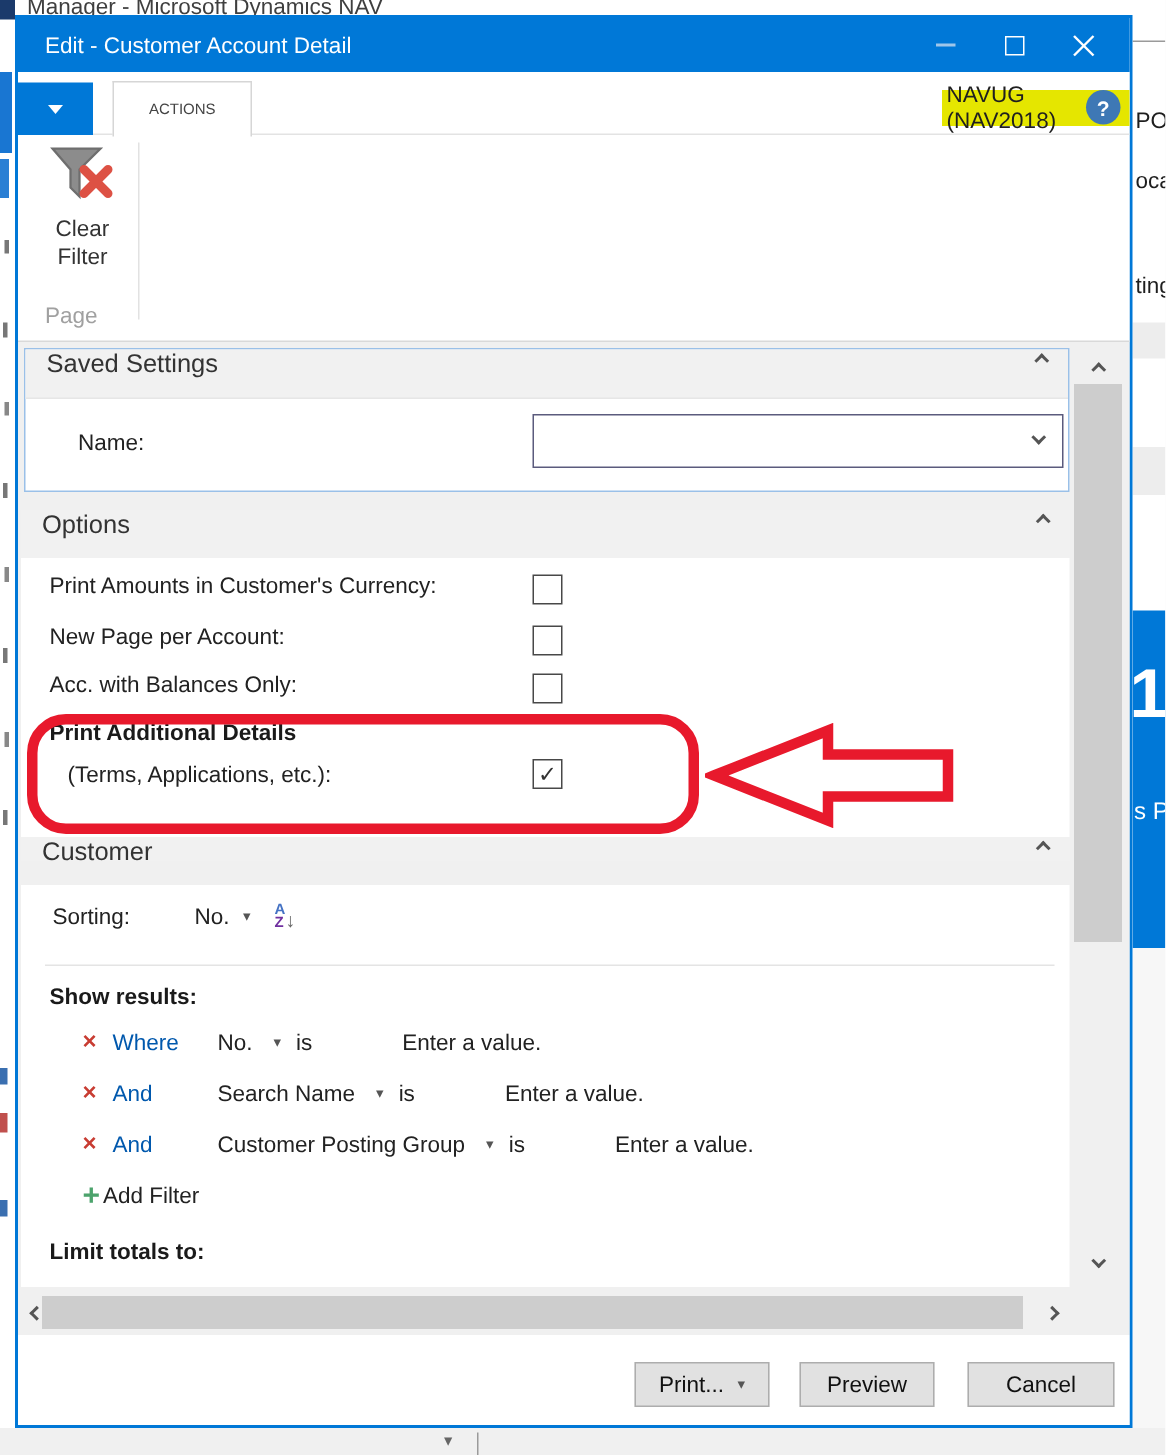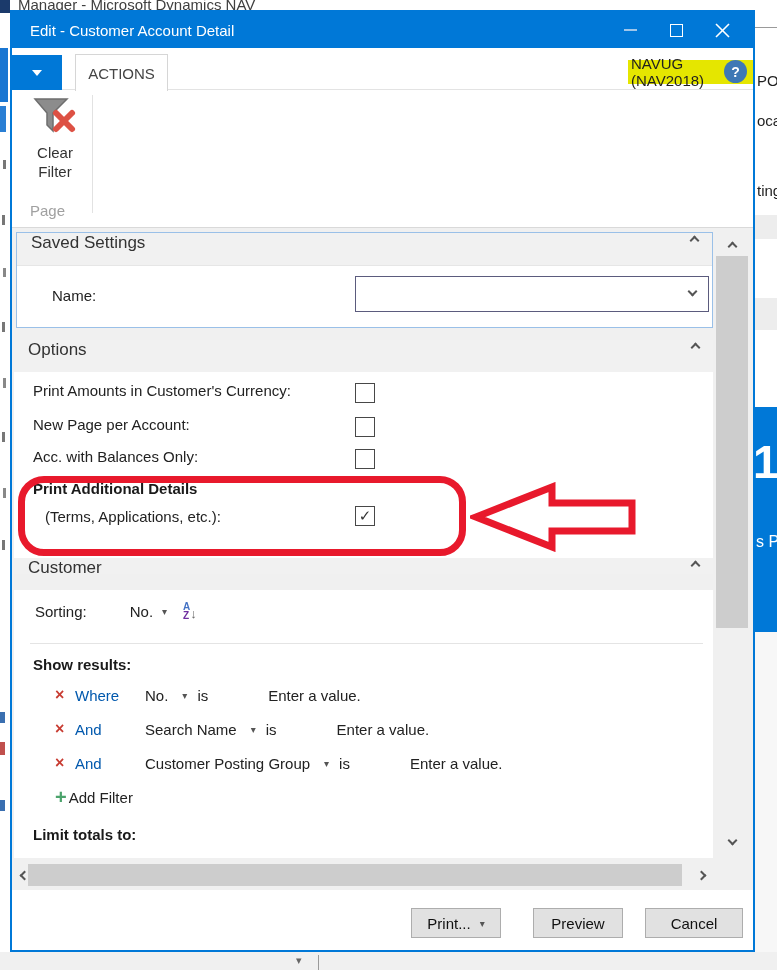--- a/index.html
+++ b/index.html
@@ -33,21 +33,21 @@
   .win-controls { position:absolute; right:8px; top:0; height:36px; display:flex; align-items:center; }
   .win-btn { width:46px; height:36px; display:flex; align-items:center; justify-content:center; }
   .min-glyph { width:13px; height:2px; background:#9fc6ea; }
   .max-glyph { width:13px; height:13px; border:1.5px solid #fff; }
 
   .tabrow { position:relative; height:42px; background:#fff; border-bottom:1px solid #e3e3e3; }
   .app-menu-btn { position:absolute; left:0; top:7px; width:50px; height:35px; background:#0078d7; display:flex; align-items:center; justify-content:center; }
   .app-menu-btn .tri { width:0; height:0; border-left:5px solid transparent; border-right:5px solid transparent; border-top:6px solid #fff; }
   .tab-actions { position:absolute; left:63px; top:6px; width:93px; height:37px; background:#fff;
                  border:1px solid #d6d6d6; border-bottom:none; display:flex; align-items:center; justify-content:center;
-                 font-size:15px; color:#444; z-index:2; }
+                 font-size:10px; color:#444; z-index:2; }
   .badge { position:absolute; left:616px; top:12px; height:24px; background:#e5e600; color:#1f1f1f;
            font-size:15px; display:flex; align-items:center; padding:0 3px; }
   .help-btn { position:absolute; left:712px; top:12px; width:23px; height:23px; border-radius:50%;
               background:#3e78b5; color:#fff; font-weight:bold; font-size:14px; display:flex; align-items:center; justify-content:center; }
 
   .ribbon { position:relative; height:138px; background:#fff; border-bottom:1px solid #d9d9d9; }
   .clear-filter-btn { position:absolute; left:8px; top:5px; width:70px; height:103px; text-align:center; }
   .cf-icon { display:block; margin:2px auto 4px auto; }
   .cf-label { font-size:15px; color:#333; line-height:19px; }
   .ribbon-group-label { position:absolute; left:18px; top:112px; font-size:15px; color:#a0a0a0; }
@@ -101,21 +101,21 @@
   .vscroll .arrow { position:absolute; left:0; width:32px; height:24px; display:flex; align-items:center; justify-content:center; }
   .vscroll .thumb { position:absolute; left:0; top:24px; width:32px; height:372px; background:#cdcdcd; }
   .hscroll { position:absolute; left:2px; top:634px; width:699px; height:26px; background:#f0f0f0; }
   .hscroll .arrow { position:absolute; top:0; width:20px; height:26px; display:flex; align-items:center; justify-content:center; }
   .hscroll .thumb { position:absolute; left:14px; top:2px; width:654px; height:22px; background:#cdcdcd; }
 
   .footer { position:relative; height:60px; background:#fff; }
   .footer-buttons { position:absolute; right:0; top:18px; display:flex; }
   .btn { height:30px; background:#e1e1e1; border:1px solid #adadad; font-size:15px; color:#111;
          display:flex; align-items:center; justify-content:center; font-family:"Liberation Sans", sans-serif; }
-  .btn-print { width:90px; margin-right:32px; }
+  .btn-print { width:90px; margin-right:20px; }
   .btn-print .dd-caret { margin-left:9px; }
   .btn-preview { width:90px; margin-right:22px; }
   .btn-cancel { width:98px; margin-right:10px; }
 
   
   .anno-rect { position:absolute; left:18px; top:476px; width:448px; height:80px;
                border:7px solid #e8192c; border-radius:26px; z-index:5; pointer-events:none; }
   .anno-arrow { position:absolute; left:470px; top:482px; z-index:5; pointer-events:none; }
 </style>
 </head>

